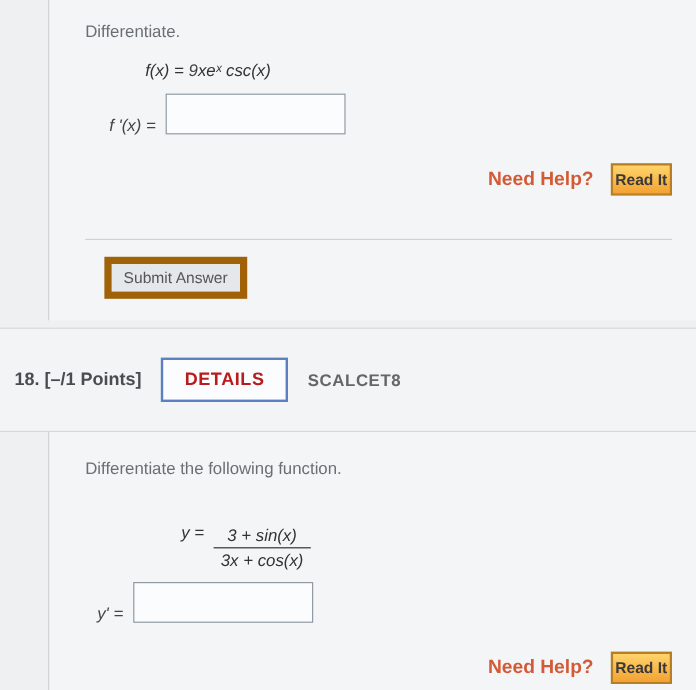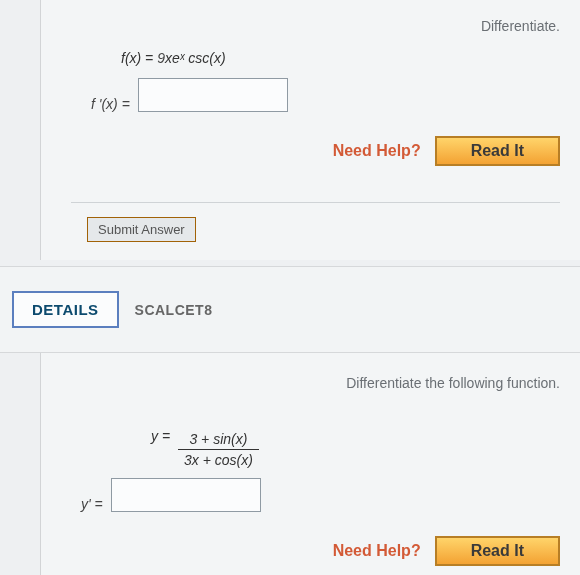--- a/index.html
+++ b/index.html
@@ -16,21 +16,20 @@
   }
   .problem-box {
     background: #f3f5f6;
     margin: 0 0 0 40px;
     padding: 18px 20px 0 30px;
     border-left: 1px solid #d2d4d6;
   }
   .prompt {
     color: #6a6f74;
     margin-bottom: 16px;
-    text-align: right;
   }
   .equation-block {
     margin: 0 0 12px 50px;
     font-style: italic;
     color: #333;
   }
   .equation-block .nine { color: #444; }
   .answer-row {
     display: flex;
     align-items: flex-end;
@@ -56,38 +55,38 @@
     padding-bottom: 28px;
     justify-content: flex-end;
   }
   .help-label {
     color: #d35a36;
     font-weight: bold;
     font-size: 16px;
   }
   .help-btn {
     display: inline-block;
-    padding: 4px 34px;
-    font-size: 16px;
+    padding: 4px 2px;
+    font-size: 13px;
     font-weight: bold;
     color: #3a3a3a;
     border: 2px solid #b77e25;
     background: linear-gradient(#ffd46a, #f3a233);
     cursor: pointer;
     font-family: inherit;
   }
   .submit-row {
     border-top: 1px solid #cfd3d6;
     padding: 14px 0 18px 16px;
   }
   .submit-btn {
     padding: 4px 10px;
     font-size: 13px;
     background: #e5e8ea;
-    border: 1px solid #a16207;
+    border: 6px solid #a16207;
     color: #555;
     cursor: pointer;
     font-family: inherit;
   }
   .q-header {
     display: flex;
     align-items: center;
     gap: 16px;
     padding: 24px 0 24px 12px;
     border-top: 1px solid #d6d8da;
@@ -97,21 +96,21 @@
   }
   .q-number {
     color: #4a4d50;
     font-weight: bold;
     font-size: 15px;
   }
   .blue-btn {
     padding: 8px 18px;
     border: 2px solid #5b7fbf;
     background: #fbfcfd;
-    color: #0c4a6e;
+    color: #b91c1c;
     font-weight: bold;
     font-size: 15px;
     letter-spacing: .5px;
     cursor: pointer;
     font-family: inherit;
   }
   .course-code {
     color: #666;
     font-weight: bold;
     letter-spacing: .5px;
@@ -157,20 +156,24 @@
     <span class="help-label">Need Help?</span>
     <button class="help-btn">Read It</button>
   </div>
 
   <div class="submit-row">
     <button class="submit-btn">Submit Answer</button>
   </div>
 </div>
 
 <div class="q-header">
+  <span class="q-number">
+    <span>18.</span>
+    <span>[–/1 Points]</span>
+  </span>
   <button class="blue-btn">DETAILS</button>
   <span class="course-code">SCALCET8</span>
 </div>
 
 <div class="problem-box" style="padding-top:22px;">
   <div class="prompt">Differentiate the following function.</div>
 
   <div class="eq2">
     <span>y = </span><span class="frac">
       <span class="num">3 + sin(x)</span>

